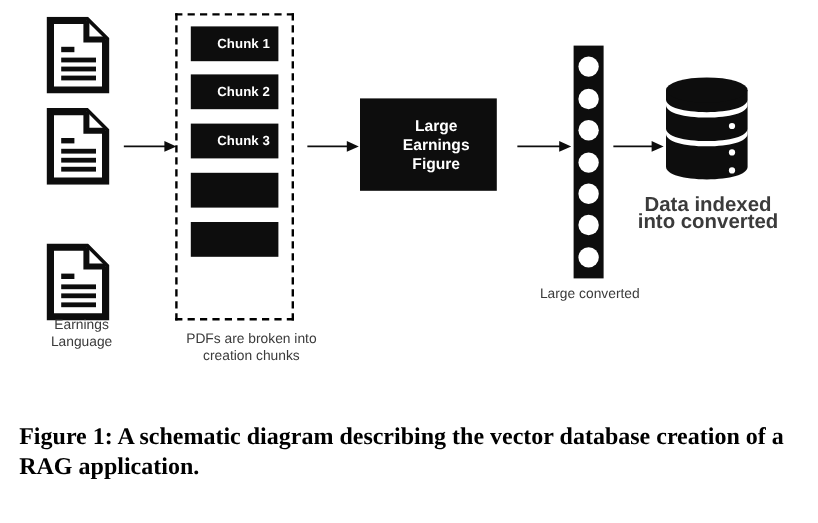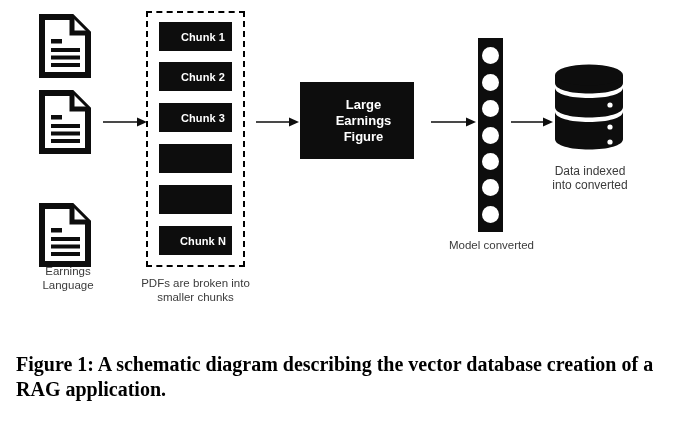--- a/index.html
+++ b/index.html
@@ -64,21 +64,21 @@
     align-items: center;
     justify-content: center;
     letter-spacing: 0.1px;
     box-sizing: border-box;
     font-family: "Liberation Sans", sans-serif;
     padding-left: 15px;
   }
 
   .chunks-label {
     position: absolute;
-    left: 131px;
+    left: 145px;
     top: 276px;
     width: 129px;
     text-align: center;
     font-size: 11.5px;
     line-height: 14px;
     color: #3b3b3b;
   }
 
   
   .llm-box {
@@ -133,23 +133,24 @@
   }
 
   
   .db-icon { position: absolute; left: 553px; top: 64px; width: 72px; height: 86px; }
   .db-label {
     position: absolute;
     left: 527px;
     top: 164px;
     width: 126px;
     text-align: center;
-    font-size: 12px;
-    line-height: 14px;
-    color: #3b3b3b;
+    font-size: 17px;
+    line-height: 14px;
+    color: #3b3b3b;
+    font-weight: bold;
   }
 
   
   .arrow { position: absolute; height: 14px; }
 
   
   .caption {
     position: absolute;
     left: 16px;
     top: 352px;
@@ -211,25 +212,24 @@
     </svg>
   </div>
 
   <div class="dashed-box"></div>
 
   <div class="chunk" style="top:22px;">Chunk 1</div>
   <div class="chunk" style="top:62px;">Chunk 2</div>
   <div class="chunk" style="top:103px;">Chunk 3</div>
   <div class="chunk" style="top:144px;"></div>
   <div class="chunk" style="top:185px;"></div>
-  <div class="chunk" style="top:226px;">Chunk N</div>
 
   <div class="chunks-label">
     <div>PDFs are broken into</div>
-    <div>smaller chunks</div>
+    <div>creation chunks</div>
   </div>
 
   <div class="arrow" style="left:256px; top:115px; width:44px;">
     <svg width="44" height="14" viewBox="0 0 44 14" xmlns="http://www.w3.org/2000/svg">
       <line x1="0" y1="7" x2="35" y2="7" stroke="#0d0d0d" stroke-width="1.6"></line>
       <polygon points="33,2.6 43,7 33,11.4" fill="#0d0d0d"></polygon>
     </svg>
   </div>
 
   <div class="llm-box">
@@ -249,21 +249,21 @@
     <span class="embed-dot"></span>
     <span class="embed-dot"></span>
     <span class="embed-dot"></span>
     <span class="embed-dot"></span>
     <span class="embed-dot"></span>
     <span class="embed-dot"></span>
     <span class="embed-dot"></span>
   </div>
 
   <div class="embed-label">
-    <div>Model converted</div>
+    <div>Large converted</div>
   </div>
 
   <div class="arrow" style="left:511px; top:115px; width:43px;">
     <svg width="43" height="14" viewBox="0 0 43 14" xmlns="http://www.w3.org/2000/svg">
       <line x1="0" y1="7" x2="34" y2="7" stroke="#0d0d0d" stroke-width="1.6"></line>
       <polygon points="32,2.6 42,7 32,11.4" fill="#0d0d0d"></polygon>
     </svg>
   </div>
 
   <div class="db-icon">

